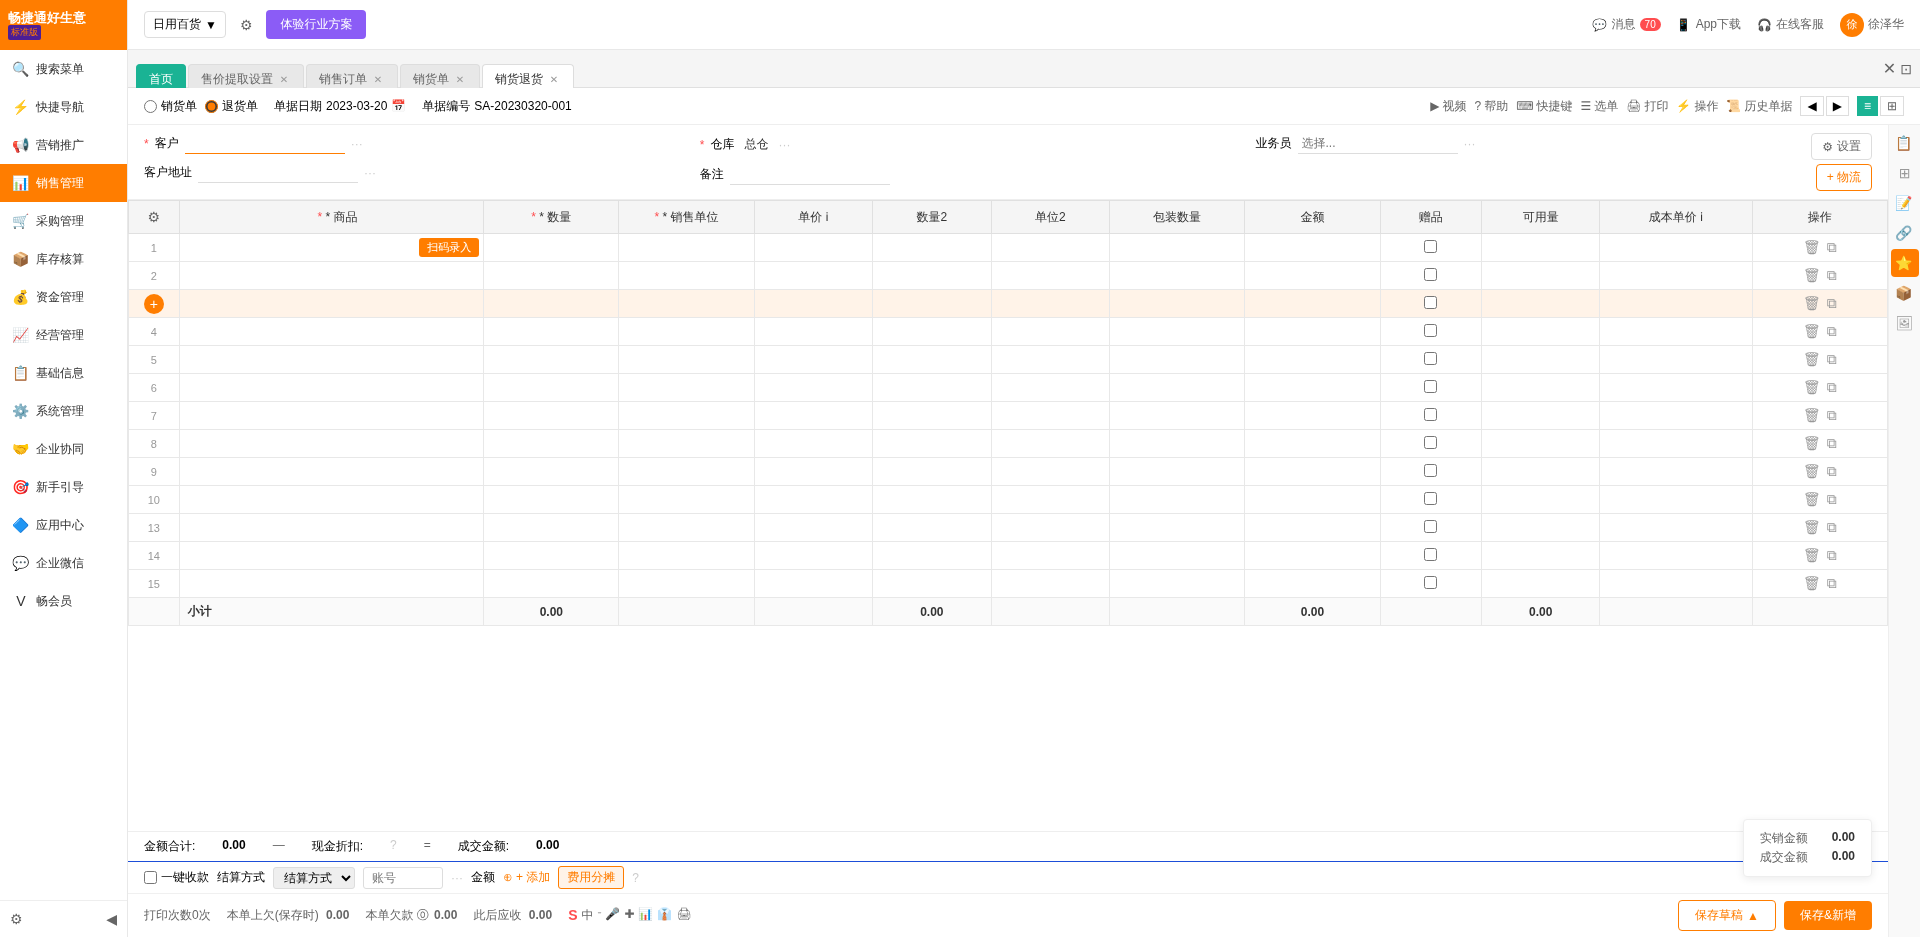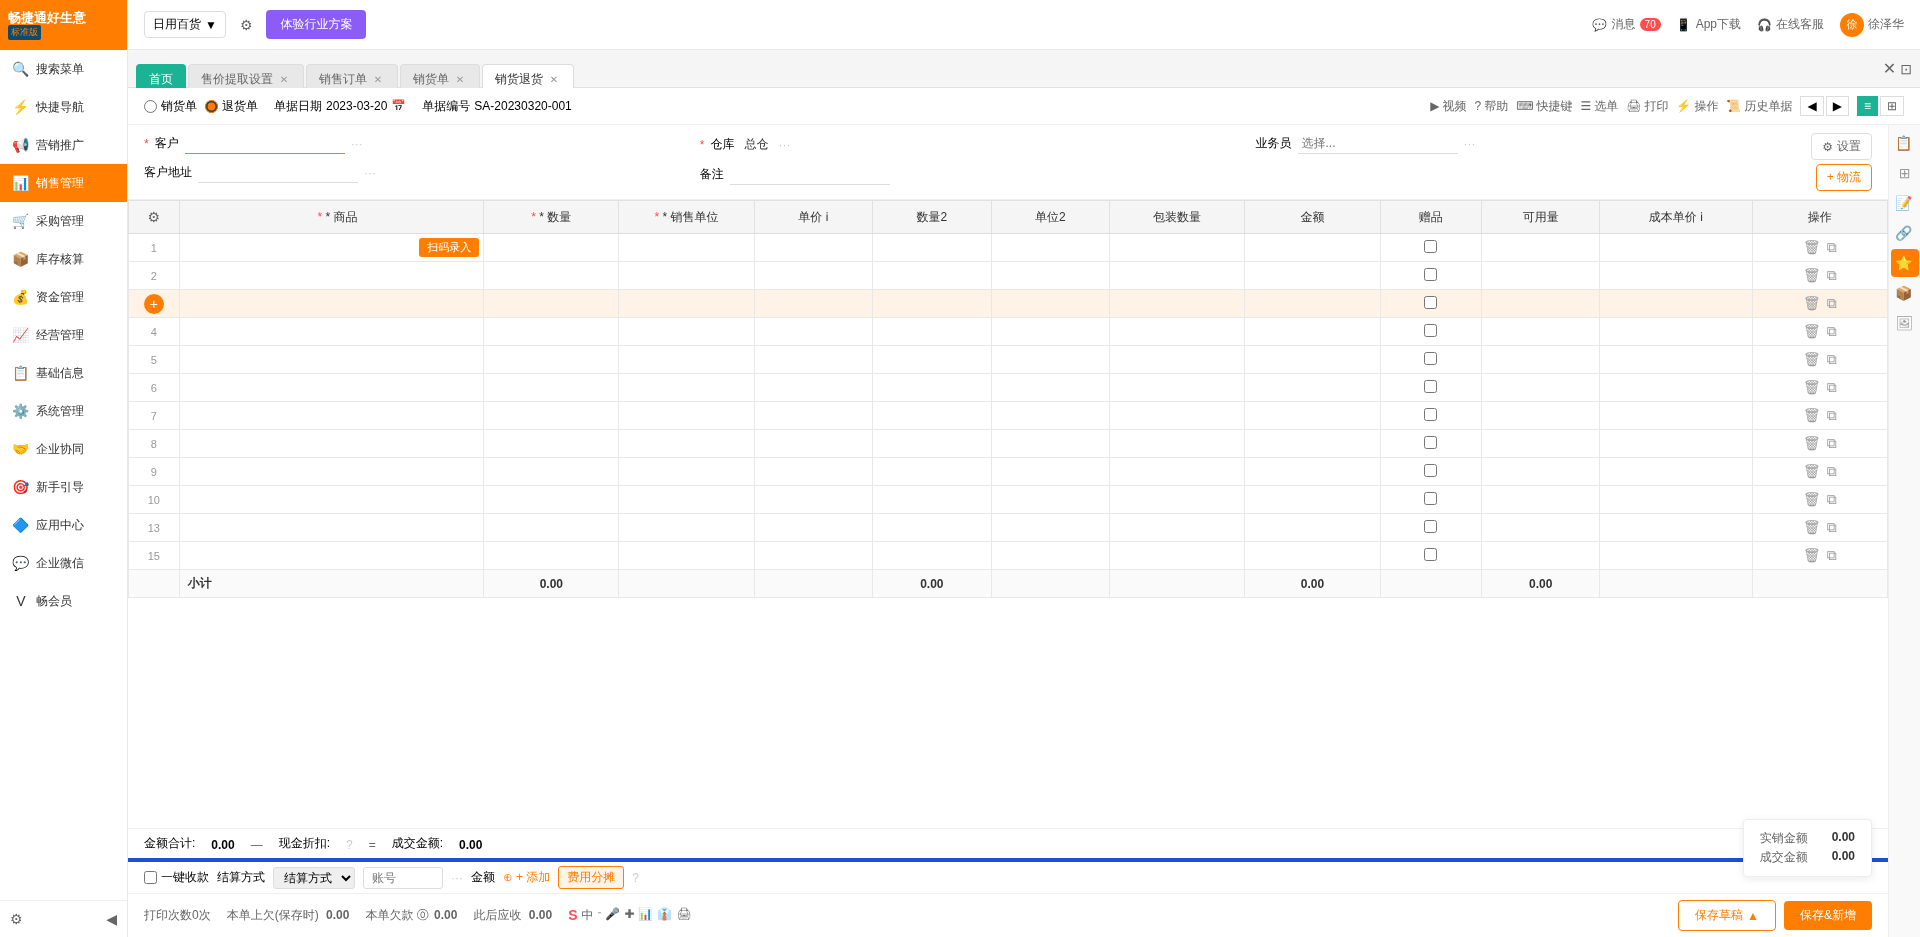--- a/index.html
+++ b/index.html
@@ -2,21 +2,21 @@
 <html><head>
   <meta charset="utf-8">
   <style>
     * { box-sizing: border-box; margin: 0; padding: 0; font-family: 'Microsoft YaHei', Arial, sans-serif; font-size: 12px; }
     body { display: flex; height: 937px; overflow: hidden; background: #f0f2f5; }
 
     
     .sidebar { width: 128px; background: #fff; display: flex; flex-direction: column; border-right: 1px solid #e8e8e8; flex-shrink: 0; }
     .sidebar-logo { background: #ff7d00; padding: 10px 8px; display: flex; align-items: center; gap: 6px; height: 50px; }
     .sidebar-logo-text { color: #fff; font-size: 13px; font-weight: bold; line-height: 1.2; }
-    .sidebar-logo-badge { background: #0c4a6e; color: #ff7d00; font-size: 9px; border-radius: 2px; padding: 1px 3px; }
+    .sidebar-logo-badge { background: #4c1d95; color: #ff7d00; font-size: 9px; border-radius: 2px; padding: 1px 3px; }
     .sidebar-nav { flex: 1; overflow-y: auto; }
     .sidebar-item { display: flex; align-items: center; gap: 6px; padding: 10px 12px; cursor: pointer; color: #333; font-size: 12px; }
     .sidebar-item.active { background: #ff7d00; color: #fff; }
     .sidebar-item-icon { width: 18px; height: 18px; display: flex; align-items: center; justify-content: center; font-size: 14px; flex-shrink: 0; }
     .sidebar-footer { padding: 8px; display: flex; justify-content: space-between; align-items: center; border-top: 1px solid #eee; }
 
     
     .main { flex: 1; display: flex; flex-direction: column; overflow: hidden; }
 
     
@@ -63,21 +63,21 @@
     .add-row-btn { width: 20px; height: 20px; background: #ff7d00; color: #fff; border: none; border-radius: 50%; cursor: pointer; display: flex; align-items: center; justify-content: center; font-size: 14px; margin: 0 auto; }
     .scan-btn { background: #ff7d00; color: #fff; border: none; border-radius: 3px; padding: 2px 8px; font-size: 11px; cursor: pointer; }
     .checkbox-cell input[type=checkbox] { width: 13px; height: 13px; cursor: pointer; }
     .action-icons { display: flex; justify-content: center; gap: 6px; }
     .action-icon { color: #999; cursor: pointer; font-size: 14px; }
     .subtotal-row { background: #fafafa; }
     .subtotal-row td { font-weight: bold; color: #333; }
 
     
     .footer-area { border-top: 1px solid #eee; }
-    .footer-totals { padding: 6px 16px; display: flex; align-items: flex-end; gap: 16px; border-bottom: 4px solid #1d4ed8; }
+    .footer-totals { padding: 6px 16px; display: flex; align-items: flex-start; gap: 27px; border-bottom: 1px solid #1d4ed8; }
     .footer-payment { padding: 4px 16px; display: flex; align-items: center; gap: 8px; }
     .footer-bottom { padding: 6px 16px; display: flex; align-items: center; justify-content: space-between; border-top: 1px solid #f0f0f0; }
     .footer-stats { display: flex; align-items: center; gap: 16px; color: #666; }
     .btn-save-draft { background: #fff; border: 1px solid #ff7d00; color: #ff7d00; border-radius: 4px; padding: 6px 16px; cursor: pointer; display: flex; align-items: center; gap: 4px; }
     .btn-save-new { background: #ff7d00; color: #fff; border: none; border-radius: 4px; padding: 6px 16px; cursor: pointer; display: flex; align-items: center; gap: 4px; }
 
     
     .right-panel { width: 32px; background: #f9f9f9; border-left: 1px solid #eee; display: flex; flex-direction: column; align-items: center; padding: 4px 0; gap: 2px; }
     .right-panel-icon { width: 28px; height: 28px; display: flex; align-items: center; justify-content: center; cursor: pointer; color: #999; font-size: 14px; border-radius: 4px; }
     .right-panel-icon.active { background: #ff7d00; color: #fff; }
@@ -601,20 +601,40 @@
                   <td class="col-avail"></td>
                   <td class="col-cost"></td>
                   <td class="col-action">
     <div class="action-icons">
       <span class="action-icon">🗑</span>
       <span class="action-icon">⧉</span>
     </div>
   </td>
                 </tr>
                 <tr>
+                  <td class="col-setting"><span class="row-num">14</span></td>
+                  <td class="col-product"></td>
+                  <td class="col-qty"></td>
+                  <td class="col-unit"></td>
+                  <td class="col-price"></td>
+                  <td class="col-qty2"></td>
+                  <td class="col-unit2"></td>
+                  <td class="col-pack"></td>
+                  <td class="col-amount"></td>
+                  <td class="col-gift checkbox-cell"><input type="checkbox" style=""></td>
+                  <td class="col-avail"></td>
+                  <td class="col-cost"></td>
+                  <td class="col-action">
+    <div class="action-icons">
+      <span class="action-icon">🗑</span>
+      <span class="action-icon">⧉</span>
+    </div>
+  </td>
+                </tr>
+                <tr>
                   <td class="col-setting"><span class="row-num">15</span></td>
                   <td class="col-product"></td>
                   <td class="col-qty"></td>
                   <td class="col-unit"></td>
                   <td class="col-price"></td>
                   <td class="col-qty2"></td>
                   <td class="col-unit2"></td>
                   <td class="col-pack"></td>
                   <td class="col-amount"></td>
                   <td class="col-gift checkbox-cell"><input type="checkbox" style=""></td>

